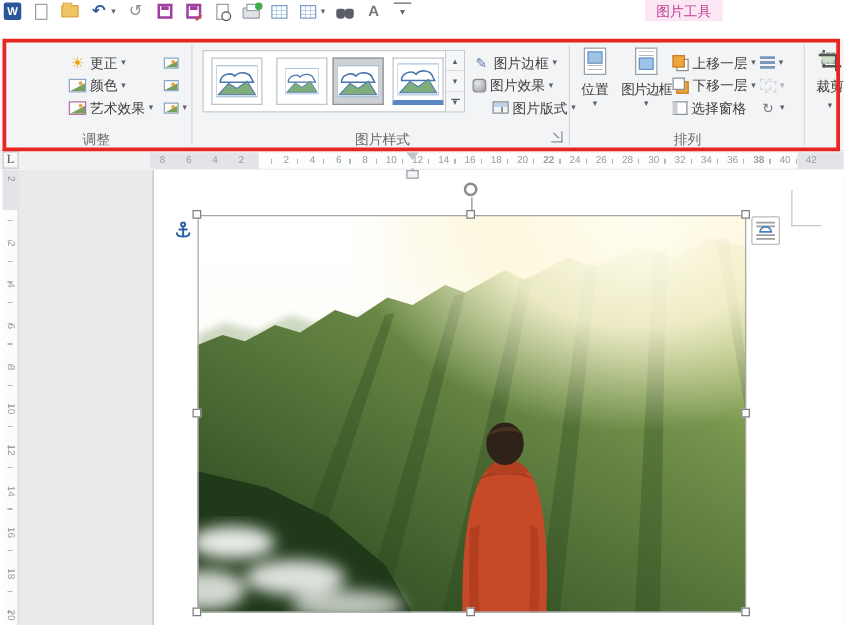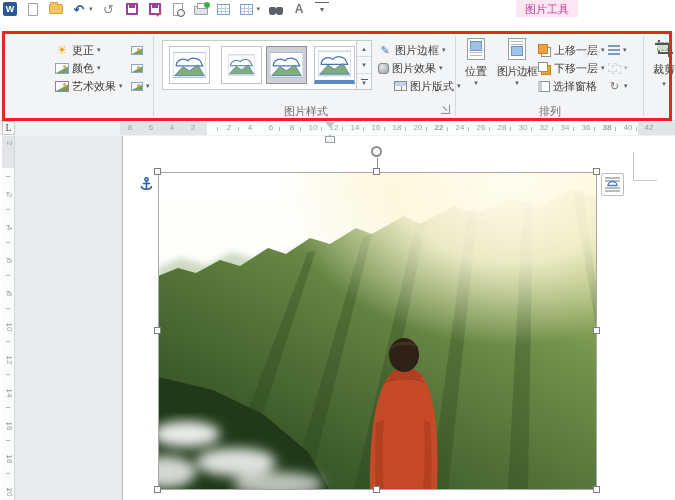--- a/index.html
+++ b/index.html
@@ -236,20 +236,21 @@
     <div class="smbtn" style="left:131px; top:10px;">
       <span class="mini-pic mini-sm"></span>
     </div>
     <div class="smbtn" style="left:131px; top:28px;">
       <span class="mini-pic mini-sm"></span>
     </div>
     <div class="smbtn" style="left:131px; top:46px;">
       <span class="mini-pic mini-sm"></span>
       <span class="drop">▾</span>
     </div>
+    <span class="glabel" style="left:2px; width:150px;">调整</span>
     <div class="gsep" style="left:153px;"></div>
 
     <div id="gallery">
       <div class="thumb" style="left:6px;">
         <svg viewBox="0 0 40 30">
             <rect x="0" y="0" width="40" height="30" fill="#fff" stroke="#9fb6d4"></rect>
             <path d="M4,14 C6,8 14,6 18,10 C22,5 32,6 34,12 L36,16 L4,16 Z" fill="#fff" stroke="#4a76ae" stroke-width="1.5"></path>
             <path d="M2,28 L12,17 L20,22 L30,15 L38,28 Z" fill="#7fae7c" stroke="#4a76ae"></path>
           </svg>
       </div>

